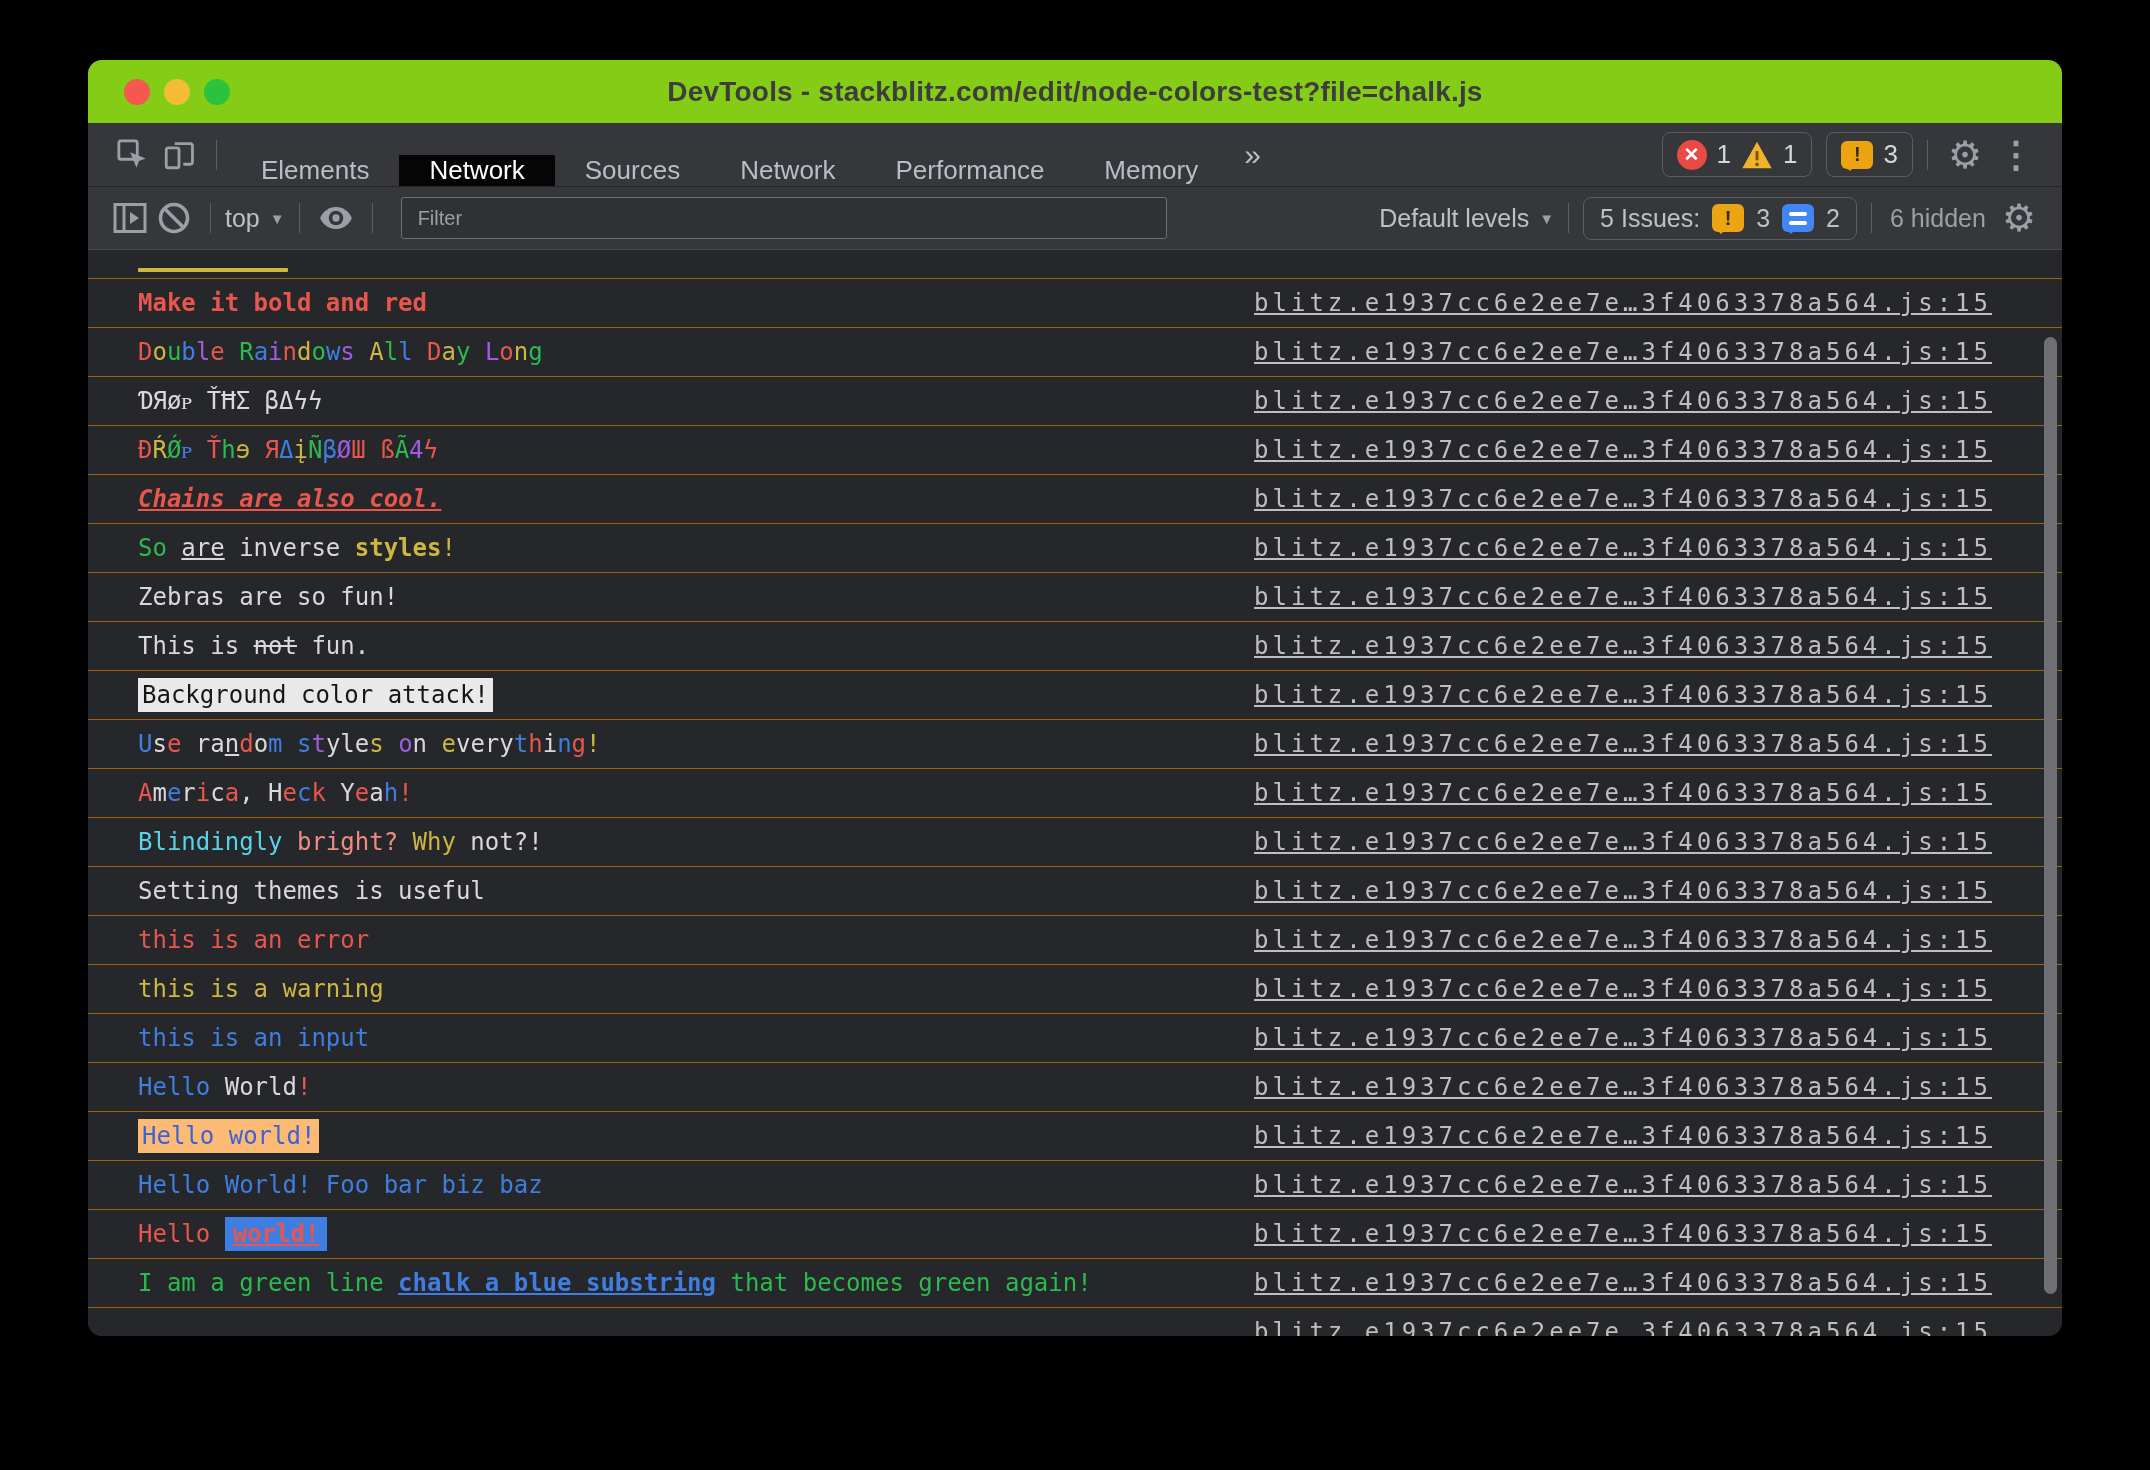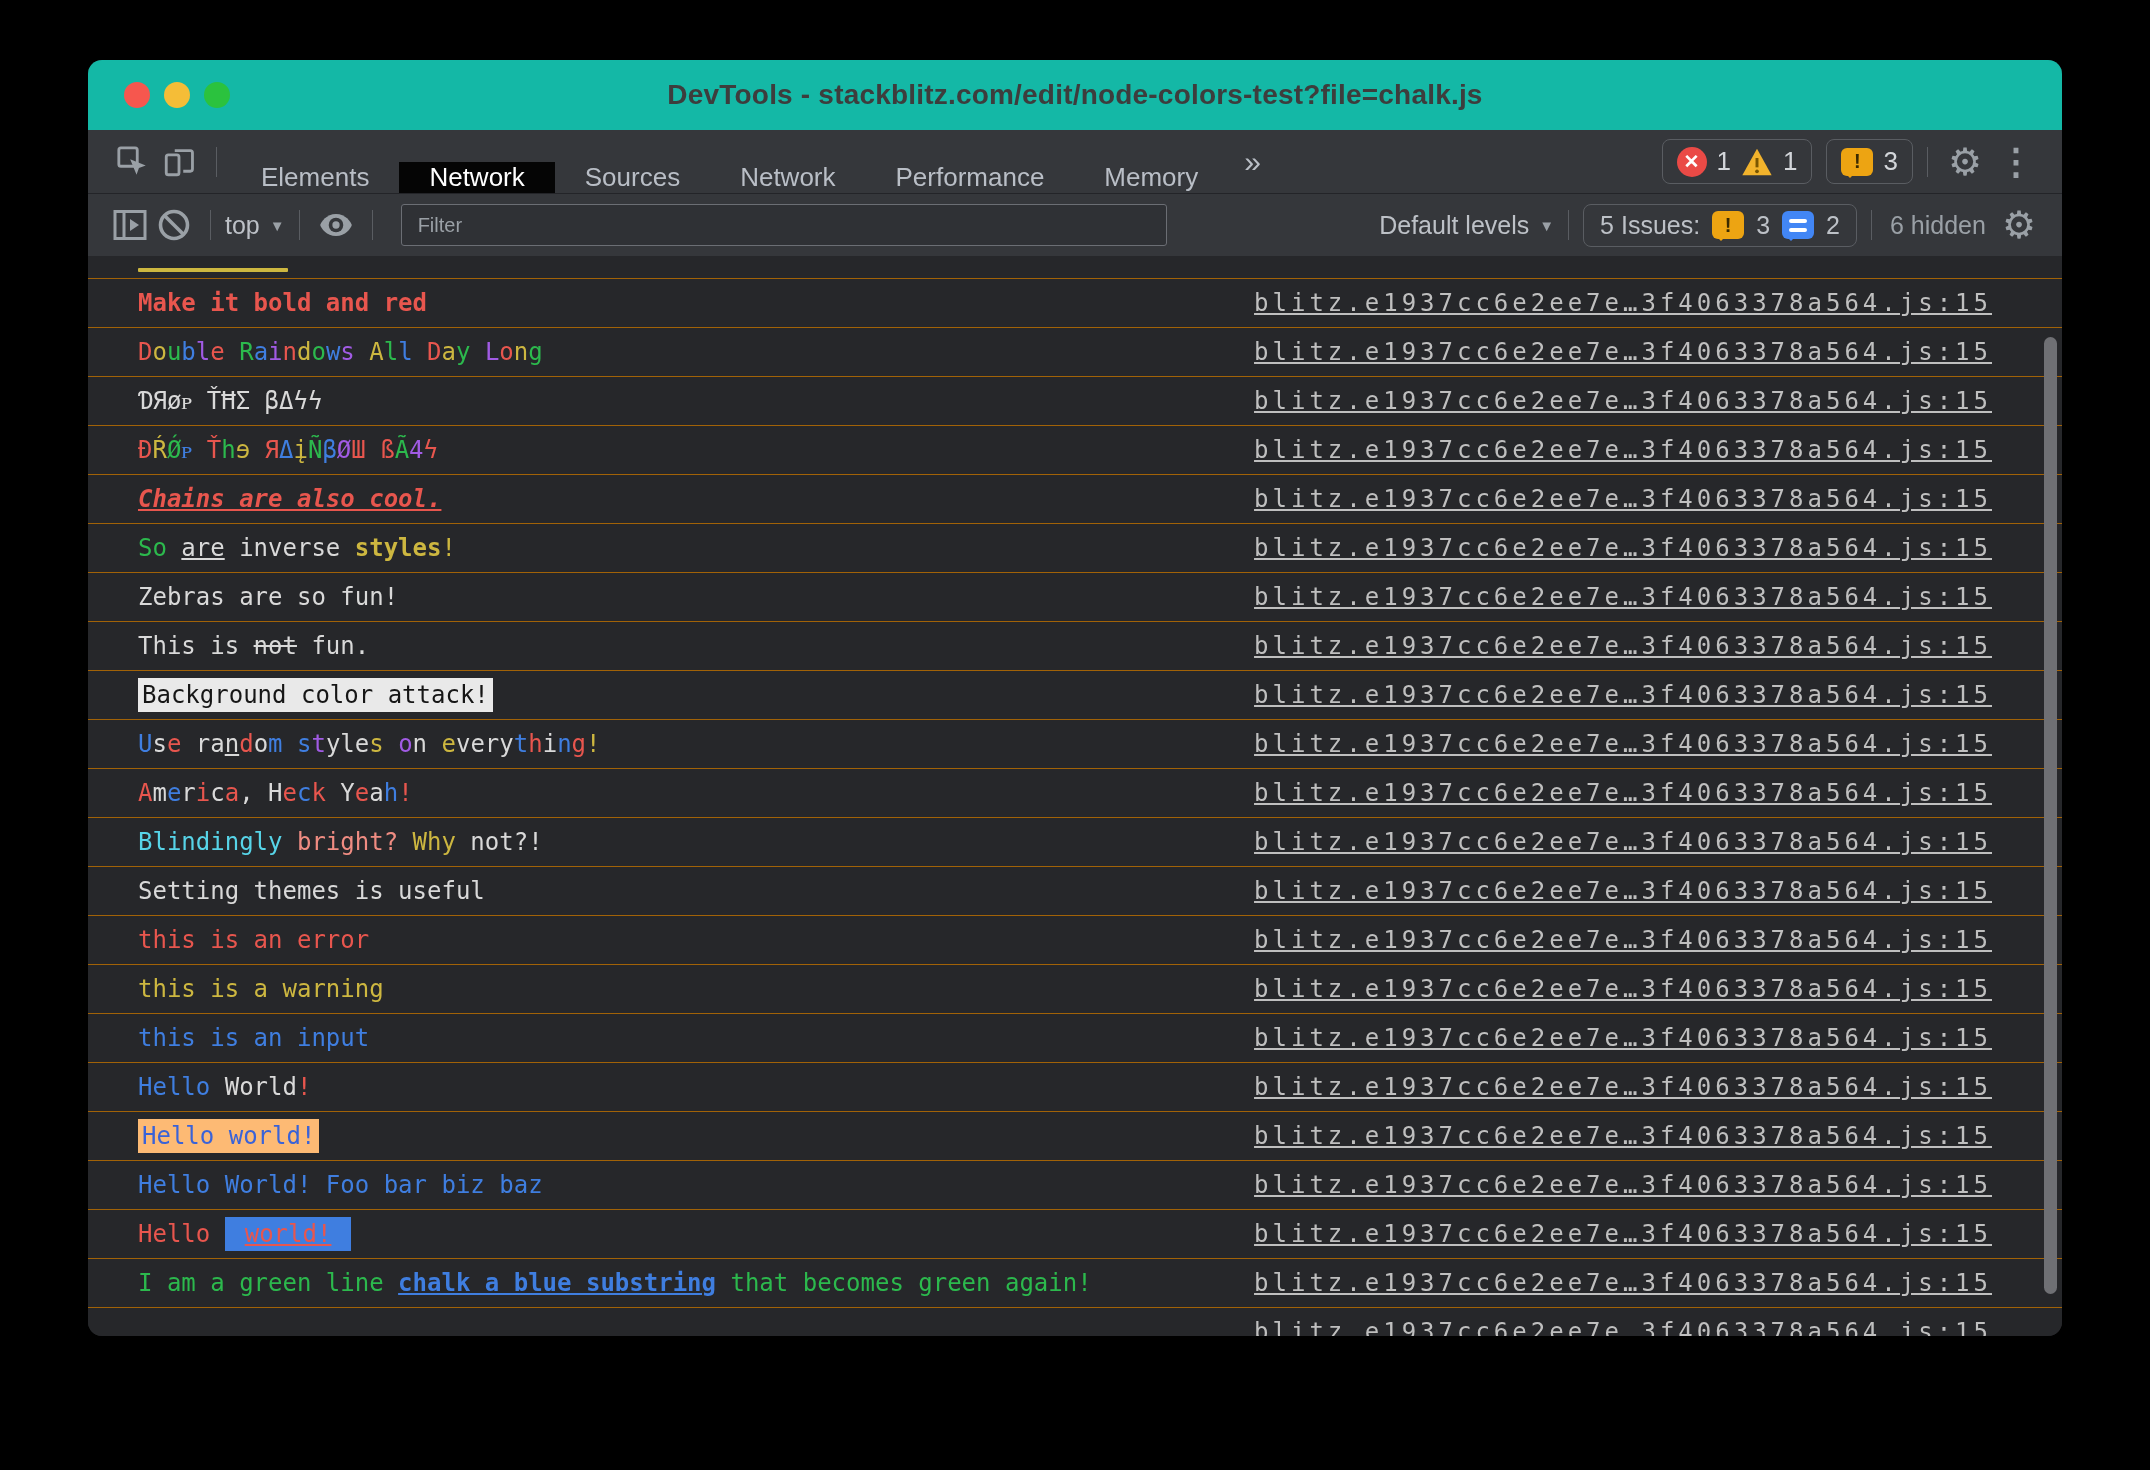--- a/index.html
+++ b/index.html
@@ -1,20 +1,20 @@
 <!DOCTYPE html>
 <html style="--error-red: #ea4a46; --issue-orange: #eda412; --issue-blue: #4286f5;"><head>
 <meta charset="utf-8">
 <style>
   html,body{margin:0;padding:0;background:#000;}
   body{width:2150px;height:1470px;position:relative;overflow:hidden;font-family:"Liberation Sans",sans-serif;}
   .window{position:absolute;left:88px;top:60px;width:1974px;height:1276px;border-radius:14px;overflow:hidden;
           background:#26272a;box-shadow:0 35px 90px rgba(0,0,0,.85);}
   
-  .titlebar{height:70px;background:#14b8a6;display:flex;align-items:center;justify-content:center;position:relative;}
+  .titlebar{height:63px;background:#84cc16;display:flex;align-items:center;justify-content:center;position:relative;}
   .lights{position:absolute;left:36px;top:0;height:100%;display:flex;align-items:center;gap:14px;}
   .light{width:26px;height:26px;border-radius:50%;display:inline-block;}
   .title{font-size:28px;font-weight:700;color:#3d3d3d;letter-spacing:.2px;}
   
   .tabbar{height:63px;background:#35373b;display:flex;align-items:center;border-bottom:1px solid #232428;padding:0 18px 0 22px;}
   .ticon{width:46px;height:46px;display:flex;align-items:center;justify-content:center;color:#9aa0a6;flex:0 0 auto;}
   .vdiv{width:1px;height:30px;background:#5a5d62;margin:0 14px;flex:0 0 auto;}
   .tabstrip{display:flex;align-items:stretch;height:100%;}
   .tab{display:flex;align-items:center;padding:0 30px;font-size:26px;color:#b9bec6;cursor:default;margin-top:32px;}
   .tab.selected{background:#050505;color:#fff;}
@@ -194,18 +194,18 @@
       <div class="crow"><span class="msg"><span style="color: rgb(63, 126, 224);">U</span><span style="color: rgb(217, 217, 217);">s</span><span style="color: rgb(232, 86, 78);">e</span><span style="color: rgb(217, 217, 217);"> ra</span><span style="color: rgb(217, 217, 217); text-decoration: underline;">n</span><span style="color: rgb(232, 86, 78);">d</span><span style="color: rgb(217, 217, 217);">o</span><span style="color: rgb(63, 126, 224);">m</span><span style="color: rgb(217, 217, 217);"> </span><span style="color: rgb(63, 126, 224);">s</span><span style="color: rgb(161, 91, 228);">t</span><span style="color: rgb(217, 217, 217);">yle</span><span style="color: rgb(205, 183, 64);">s</span><span style="color: rgb(217, 217, 217);"> </span><span style="color: rgb(161, 91, 228);">o</span><span style="color: rgb(217, 217, 217);">n</span><span style="color: rgb(217, 217, 217);"> </span><span style="color: rgb(205, 183, 64);">e</span><span style="color: rgb(217, 217, 217);">very</span><span style="color: rgb(63, 126, 224);">t</span><span style="color: rgb(232, 86, 78);">h</span><span style="color: rgb(217, 217, 217);">i</span><span style="color: rgb(63, 126, 224);">n</span><span style="color: rgb(232, 86, 78);">g</span><span style="color: rgb(205, 183, 64);">!</span></span><span class="srclink">blitz.e1937cc6e2ee7e…3f4063378a564.js:15</span></div>
       <div class="crow"><span class="msg"><span style="color: rgb(232, 86, 78);">A</span><span style="color: rgb(217, 217, 217);">m</span><span style="color: rgb(63, 126, 224);">e</span><span style="color: rgb(217, 217, 217);">r</span><span style="color: rgb(232, 86, 78);">i</span><span style="color: rgb(217, 217, 217);">c</span><span style="color: rgb(232, 86, 78);">a</span><span style="color: rgb(217, 217, 217);">, </span><span style="color: rgb(217, 217, 217);">H</span><span style="color: rgb(232, 86, 78);">e</span><span style="color: rgb(63, 126, 224);">c</span><span style="color: rgb(232, 86, 78);">k</span><span style="color: rgb(217, 217, 217);"> </span><span style="color: rgb(217, 217, 217);">Y</span><span style="color: rgb(232, 86, 78);">e</span><span style="color: rgb(217, 217, 217);">a</span><span style="color: rgb(63, 126, 224);">h</span><span style="color: rgb(232, 86, 78);">!</span></span><span class="srclink">blitz.e1937cc6e2ee7e…3f4063378a564.js:15</span></div>
       <div class="crow"><span class="msg"><span style="color: rgb(87, 212, 232);">Blindingly</span><span style="color: rgb(239, 140, 130);"> bright?</span><span style="color: rgb(205, 183, 64);"> Why</span><span style="color: rgb(217, 217, 217);"> not?!</span></span><span class="srclink">blitz.e1937cc6e2ee7e…3f4063378a564.js:15</span></div>
       <div class="crow"><span class="msg"><span style="color: rgb(217, 217, 217);">Setting themes is useful</span></span><span class="srclink">blitz.e1937cc6e2ee7e…3f4063378a564.js:15</span></div>
       <div class="crow"><span class="msg"><span style="color: rgb(232, 86, 78);">this is an error</span></span><span class="srclink">blitz.e1937cc6e2ee7e…3f4063378a564.js:15</span></div>
       <div class="crow"><span class="msg"><span style="color: rgb(205, 183, 64);">this is a warning</span></span><span class="srclink">blitz.e1937cc6e2ee7e…3f4063378a564.js:15</span></div>
       <div class="crow"><span class="msg"><span style="color: rgb(63, 126, 224);">this is an input</span></span><span class="srclink">blitz.e1937cc6e2ee7e…3f4063378a564.js:15</span></div>
       <div class="crow"><span class="msg"><span style="color: rgb(63, 126, 224);">Hello</span><span style="color: rgb(217, 217, 217);"> World</span><span style="color: rgb(232, 86, 78);">!</span></span><span class="srclink">blitz.e1937cc6e2ee7e…3f4063378a564.js:15</span></div>
       <div class="crow"><span class="msg"><span style="color: rgb(58, 99, 216); background-color: #fdba74; padding: 3px 4px;">Hello world!</span></span><span class="srclink">blitz.e1937cc6e2ee7e…3f4063378a564.js:15</span></div>
       <div class="crow"><span class="msg"><span style="color: rgb(63, 126, 224);">Hello World! Foo bar biz baz</span></span><span class="srclink">blitz.e1937cc6e2ee7e…3f4063378a564.js:15</span></div>
-      <div class="crow"><span class="msg"><span style="color: rgb(232, 86, 78);">Hello </span><span style="color: rgb(232, 86, 78); background-color: rgb(63, 126, 224); padding: 3px 20px; text-decoration: underline;">world!</span></span><span class="srclink">blitz.e1937cc6e2ee7e…3f4063378a564.js:15</span></div>
+      <div class="crow"><span class="msg"><span style="color: rgb(232, 86, 78);">Hello </span><span style="color: rgb(232, 86, 78); background-color: rgb(63, 126, 224); padding: 3px 8px; text-decoration: underline; font-weight: bold;">world!</span></span><span class="srclink">blitz.e1937cc6e2ee7e…3f4063378a564.js:15</span></div>
       <div class="crow"><span class="msg"><span style="color: rgb(44, 185, 77);">I am a green line </span><span style="color: rgb(63, 126, 224); font-weight: 700; text-decoration: underline;">chalk a blue substring</span><span style="color: rgb(44, 185, 77);"> that becomes green again!</span></span><span class="srclink">blitz.e1937cc6e2ee7e…3f4063378a564.js:15</span></div>
       <div class="crow"><span class="msg"></span><span class="srclink no-underline">blitz.e1937cc6e2ee7e…3f4063378a564.js:15</span></div>
     </div>
   <div class="scroll-thumb"></div>
 </div>
 
 </body></html>

